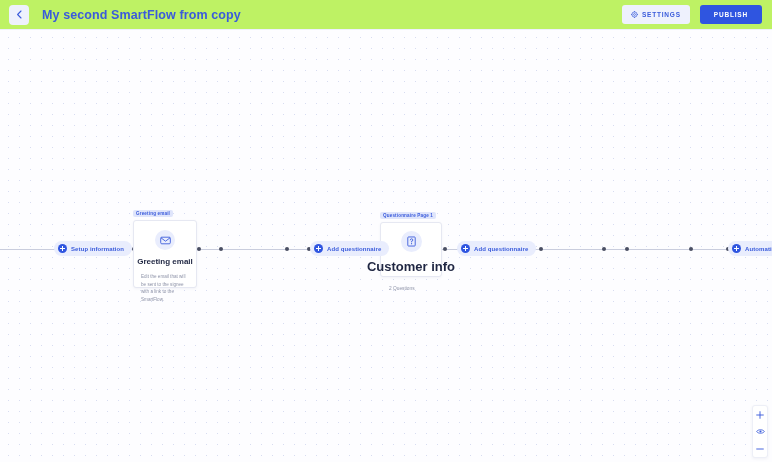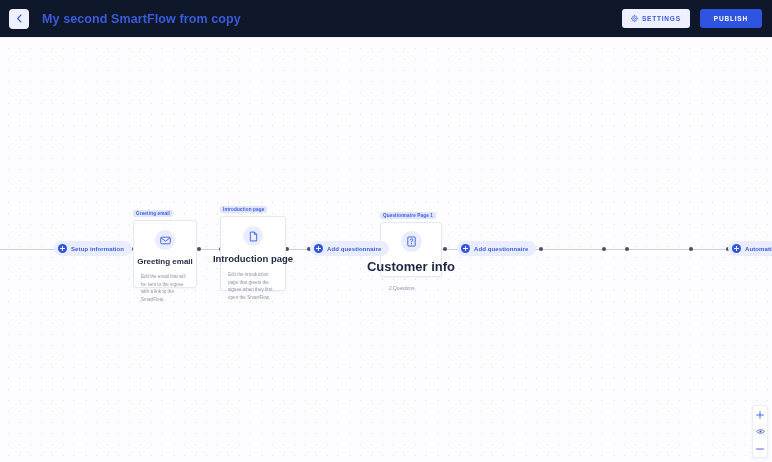--- a/index.html
+++ b/index.html
@@ -8,22 +8,22 @@
     font-family: "Liberation Sans", sans-serif;
     overflow: hidden;
     background: #ffffff;
   }
 
   
   .app { position: relative; width: 772px; height: 462px; }
 
   .topbar {
     position: absolute; top: 0; left: 0;
-    width: 772px; height: 38px;
-    background: #0f172a;
+    width: 772px; height: 30px;
+    background: #bef264;
     display: flex; align-items: center;
     z-index: 30;
     border-bottom: 1px solid #eef0fb;
   }
   .back-btn {
     width: 20px; height: 20px; margin-left: 9px;
     border-radius: 4px; background: #eef1fd;
     display: flex; align-items: center; justify-content: center;
     cursor: pointer; flex: none;
   }
@@ -230,33 +230,20 @@
           <svg width="11" height="11" viewBox="0 0 16 16">
             <rect x="1" y="3.2" width="14" height="9.6" rx="1.6" fill="none" stroke="#3a5bdb" stroke-width="1.3"></rect>
             <path d="M1.8 4.4 L8 9 L14.2 4.4" fill="none" stroke="#3a5bdb" stroke-width="1.3" stroke-linecap="round" stroke-linejoin="round"></path>
           </svg>
         </div>
         <div class="card-title" style="font-size:8px">Greeting email</div>
         <div class="card-desc">Edit the email that will be sent to the signee with a link to the SmartFlow.</div>
       </div>
     </div>
 
-    <div class="node" style="left:220px; top:186px;">
-      <div class="node-badge">Introduction page</div>
-      <div class="card tall" style="width:66px; height:75px;">
-        <div class="card-icon">
-          <svg width="11" height="11" viewBox="0 0 16 16">
-            <path d="M3.4 1.6 h6 l3.2 3.2 v9.6 h-9.2 z" fill="none" stroke="#3a5bdb" stroke-width="1.3" stroke-linejoin="round"></path>
-            <path d="M9.4 1.6 v3.2 h3.2" fill="none" stroke="#3a5bdb" stroke-width="1.3" stroke-linejoin="round"></path>
-          </svg>
-        </div>
-        <div class="card-title" style="font-size:9.5px">Introduction page</div>
-        <div class="card-desc">Edit the introduction page that greets the signee when they first open the SmartFlow.</div>
-      </div>
-    </div>
 
     <div class="pill" style="left:310px">
       <span class="plus-ic"></span>
       <span class="lbl">Add questionnaire</span>
     </div>
 
     <div class="node" style="left:380px; top:192px;">
       <div class="node-badge">Questionnaire Page 1</div>
       <div class="card short" style="width:62px; height:55px;">
         <div class="card-icon" style="width:21px;height:21px">

